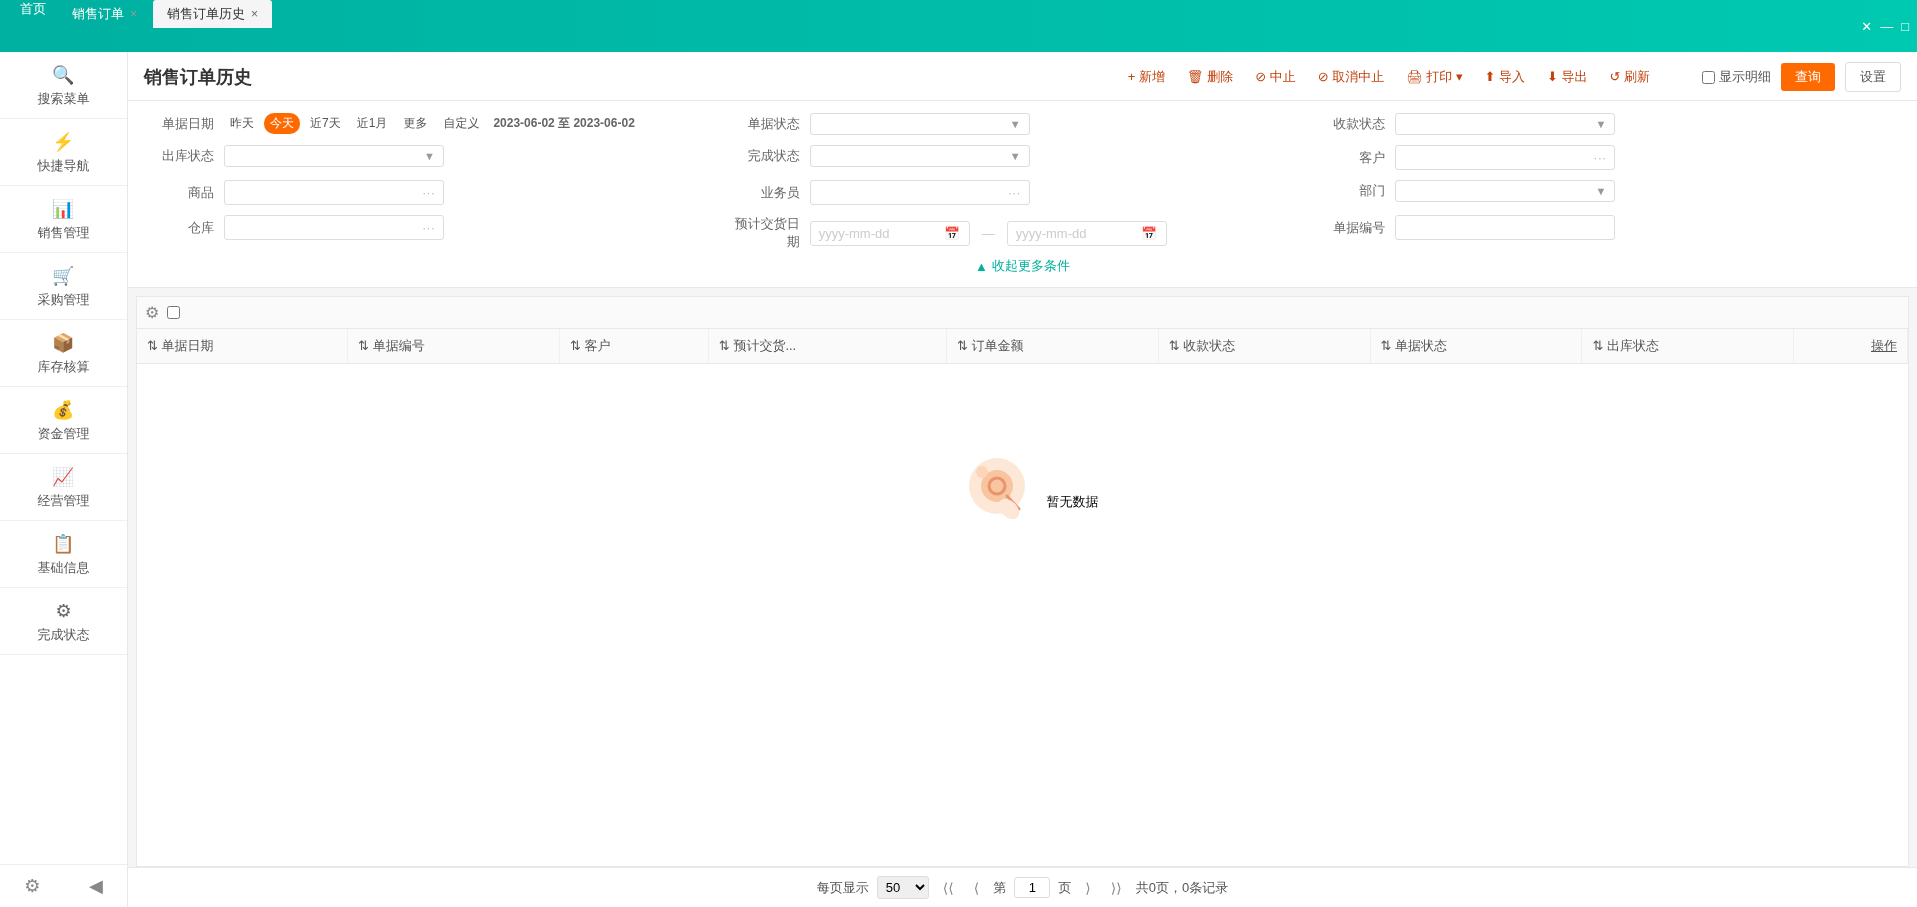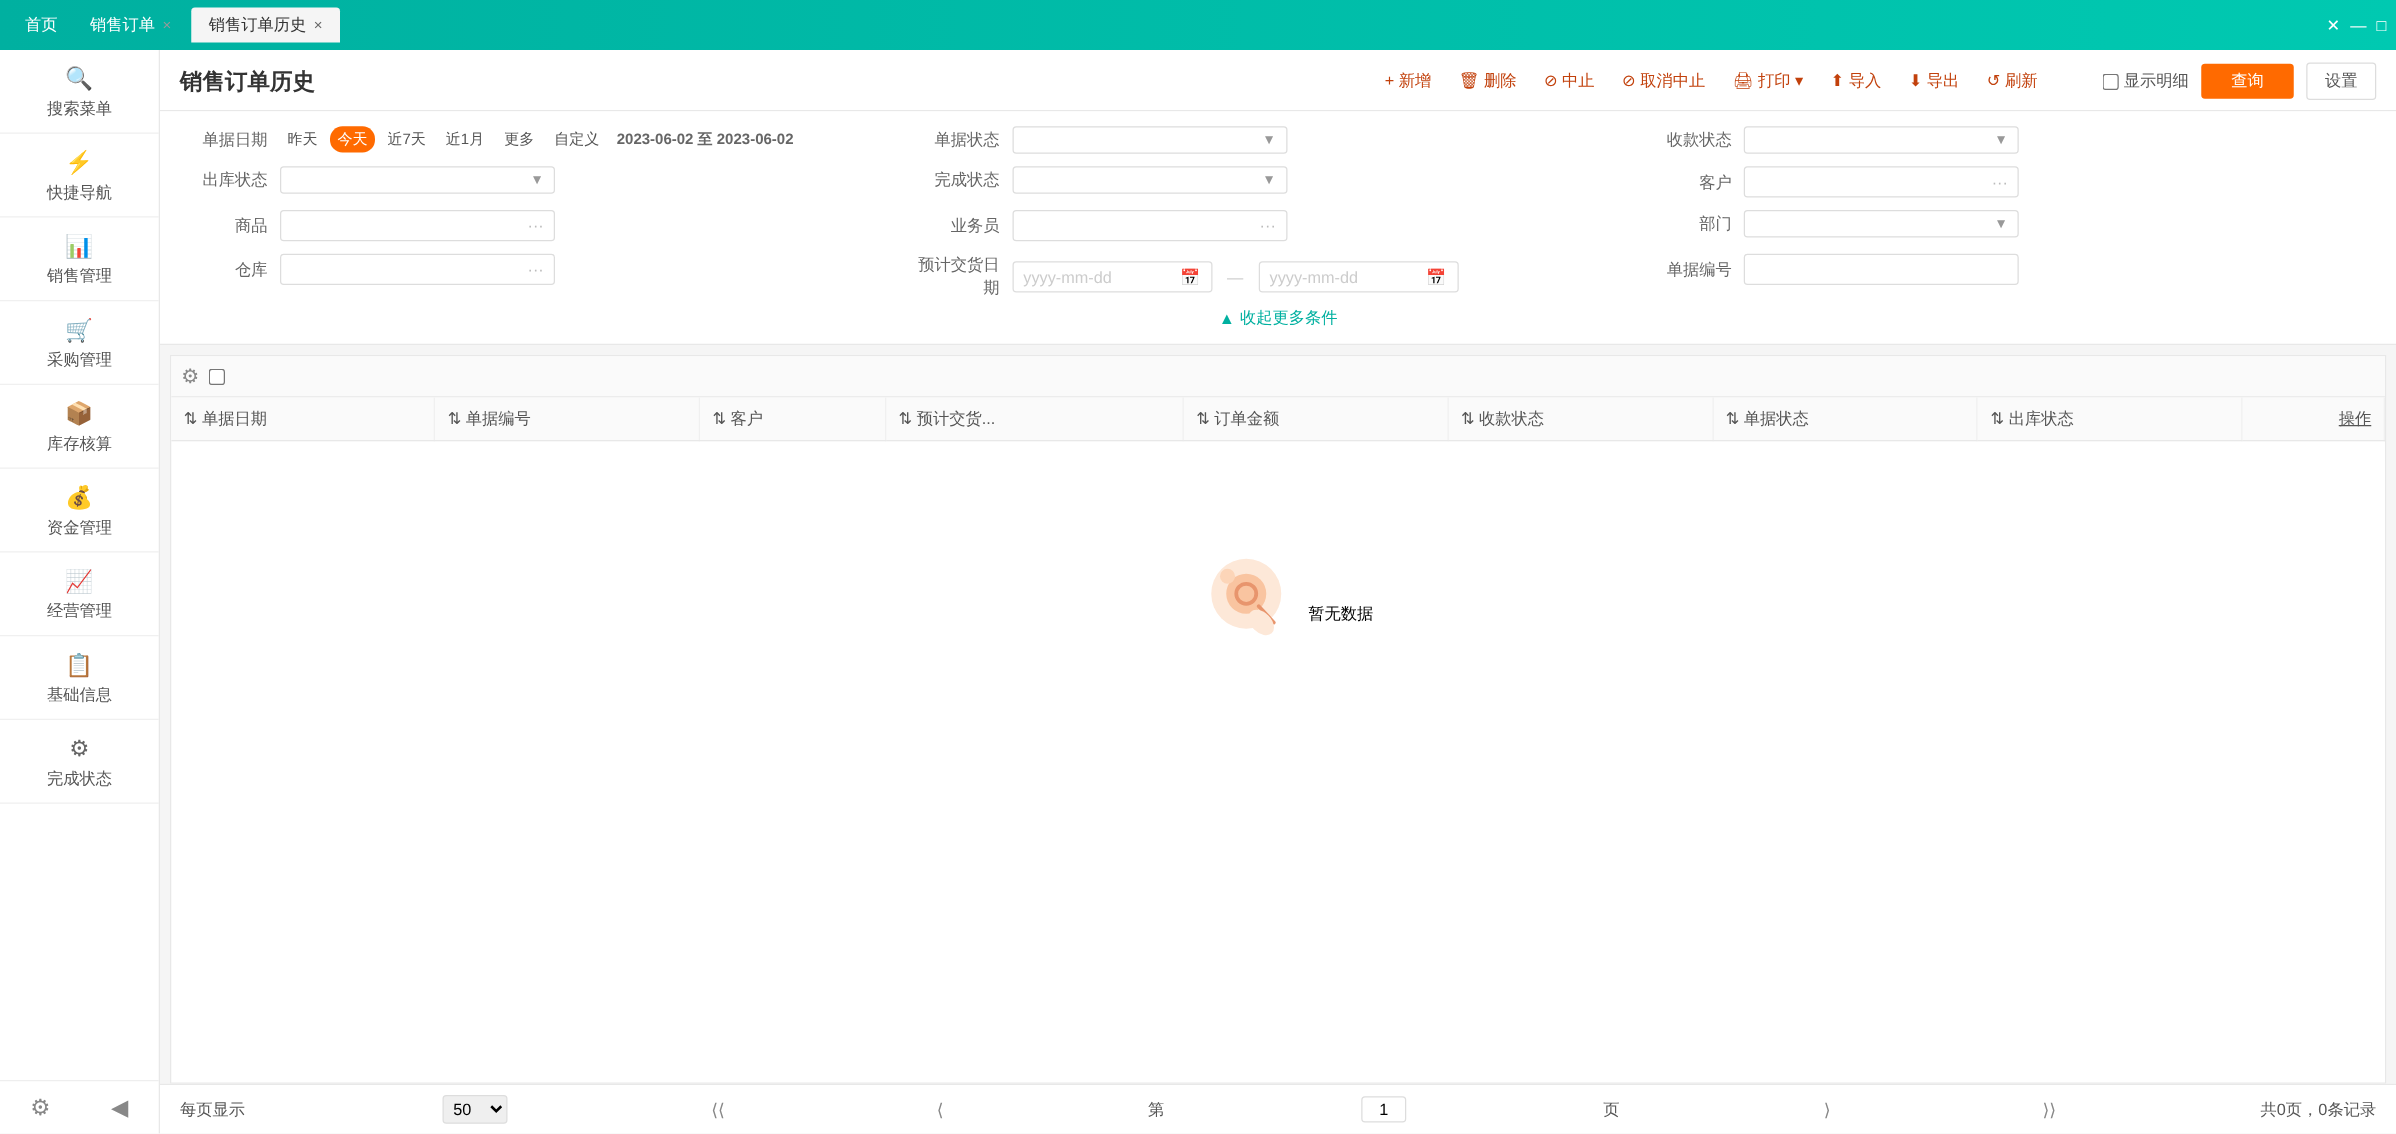--- a/index.html
+++ b/index.html
@@ -1,23 +1,22 @@
 <!DOCTYPE html>
 <html><head>
   <meta charset="utf-8">
   <style>
     * { box-sizing: border-box; margin: 0; padding: 0; font-family: 'Microsoft YaHei', Arial, sans-serif; font-size: 13px; }
     body { display: flex; flex-direction: column; height: 100vh; overflow: hidden; background: #f5f5f5; }
 
     
     .top-bar {
-      height: 40px;
+      height: 52px;
       background: linear-gradient(90deg, #00b0a0 0%, #00c9b1 100%);
       display: flex;
-      align-items: center;
       padding: 0 8px;
       color: white;
       flex-shrink: 0;
     }
     .tab-item {
       display: flex;
       align-items: center;
       padding: 0 14px;
       height: 28px;
       border-radius: 3px 3px 0 0;
@@ -114,21 +113,21 @@
       cursor: pointer;
       font-size: 13px;
       padding: 4px 6px;
       border-radius: 3px;
     }
     .btn-orange {
       background: #ff6a00;
       color: white;
       border: none;
       border-radius: 3px;
-      padding: 5px 24px;
+      padding: 5px 14px;
       cursor: pointer;
       font-size: 13px;
     }
     .btn-white {
       background: white;
       color: #555;
       border: 1px solid #ddd;
       border-radius: 3px;
       padding: 5px 14px;
       cursor: pointer;
@@ -261,21 +260,21 @@
     .empty-icon {
       width: 100px;
       height: 100px;
       margin-bottom: 16px;
     }
 
     
     .footer {
       display: flex;
       align-items: center;
-      justify-content: space-between;
+      justify-content: center;
       padding: 8px 16px;
       background: white;
       border-top: 1px solid #e8e8e8;
       gap: 8px;
       font-size: 13px;
       color: #555;
       flex-shrink: 0;
     }
     .page-size-select {
       border: 1px solid #ddd;

